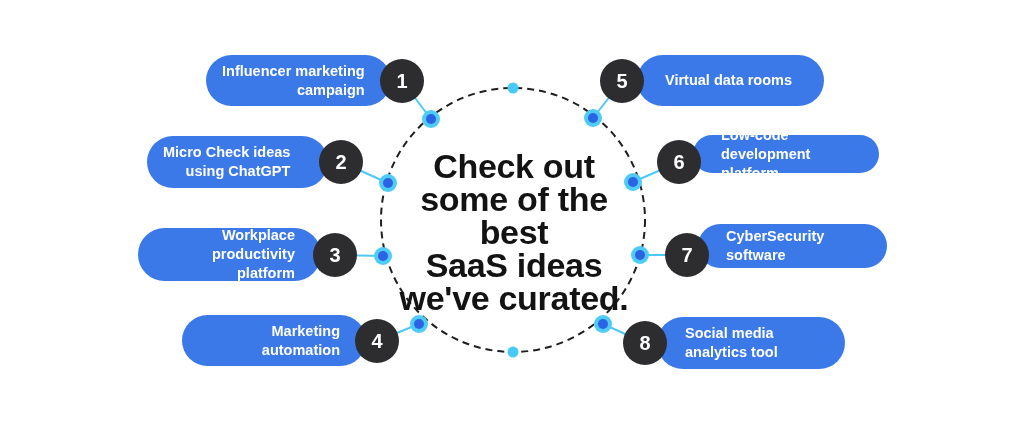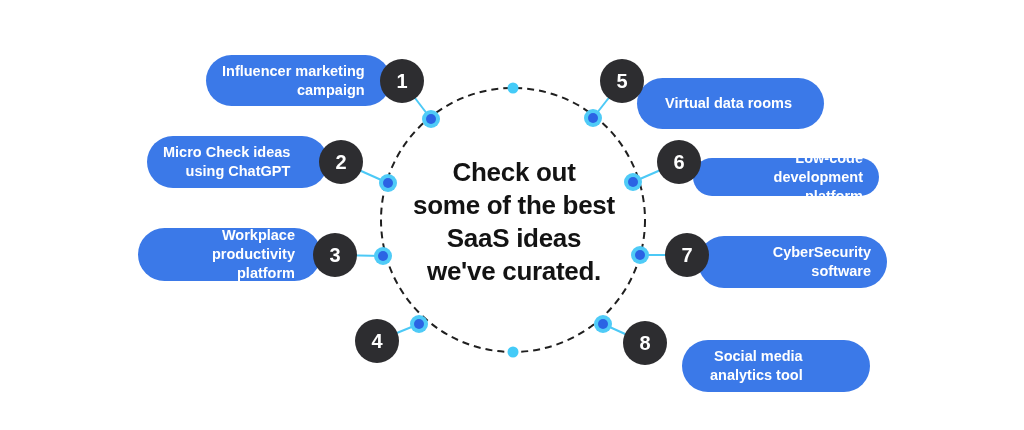--- a/index.html
+++ b/index.html
@@ -19,24 +19,24 @@
     stroke-dasharray: 7 5;
   }
   .connector { stroke: #4cc9f6; stroke-width: 2; }
   .dot-ring { fill: #4fcbf7; }
   .dot-core { fill: #2b63e4; }
   .dot-small { fill: #44cbf8; }
 
   .center-heading {
     position: absolute;
     left: 388px;
-    top: 156px;
+    top: 150px;
     width: 252px;
     text-align: center;
-    font-size: 26px;
+    font-size: 34px;
     line-height: 33px;
     font-weight: 700;
     color: #131313;
     letter-spacing: -0.3px;
     white-space: pre-line;
   }
 
   .pill {
     position: absolute;
     display: flex;
@@ -44,21 +44,21 @@
     background: #3b79e8;
     border-radius: 27px;
     color: #ffffff;
     font-size: 14.5px;
     line-height: 19px;
     font-weight: 700;
     box-sizing: border-box;
     white-space: pre-line;
   }
   .pill.left  { justify-content: flex-start; text-align: right; padding: 0 26px 0 16px; }
-  .pill.right { justify-content: flex-start; text-align: right; padding: 0 16px 0 28px; margin-top: 23px; }
+  .pill.right { justify-content: flex-start; text-align: left; padding: 0 16px 0 28px; }
 
   .badge {
     position: absolute;
     width: 44px;
     height: 44px;
     border-radius: 50%;
     background: #2d2d30;
     color: #ffffff;
     font-size: 20px;
     font-weight: 700;
@@ -73,23 +73,23 @@
   .pill-2  { left: 147px; top: 136px; width: 181px; height: 52px; }
   .badge-2 { left: 319px; top: 140px; }
   .pill-3  { left: 138px; top: 228px; width: 183px; height: 53px; }
   .badge-3 { left: 313px; top: 233px; }
   .pill-4  { left: 182px; top: 315px; width: 184px; height: 51px; }
   .badge-4 { left: 355px; top: 319px; }
   .pill-5  { left: 637px; top: 55px;  width: 187px; height: 51px; }
   .badge-5 { left: 600px; top: 59px; }
   .pill-6  { left: 693px; top: 135px; width: 186px; height: 38px; }
   .badge-6 { left: 657px; top: 140px; }
-  .pill-7  { left: 698px; top: 213px; width: 189px; height: 52px; }
+  .pill-7  { left: 698px; top: 224px; width: 189px; height: 44px; }
   .badge-7 { left: 665px; top: 233px; }
-  .pill-8  { left: 682px; top: 317px; width: 188px; height: 52px; }
+  .pill-8  { left: 657px; top: 317px; width: 188px; height: 52px; }
   .badge-8 { left: 623px; top: 321px; }
 </style>
 </head>
 <body>
 
 <div class="canvas">
 
   <svg class="diagram-svg" width="1024" height="430" viewBox="0 0 1024 430">
     <circle class="dashed-circle" cx="513" cy="220" r="132"></circle>
 
@@ -149,20 +149,23 @@
 campaign</span>
   </div>
   <div class="pill left pill-2">
     <span>Micro Check ideas
 using ChatGPT</span>
   </div>
   <div class="pill left pill-3">
     <span>Workplace productivity
 platform</span>
   </div>
+  <div class="pill left pill-4">
+    <span>Marketing automation</span>
+  </div>
   <div class="pill right pill-5">
     <span>Virtual data rooms</span>
   </div>
   <div class="pill right pill-6">
     <span>Low-code development
 platform</span>
   </div>
   <div class="pill right pill-7">
     <span>CyberSecurity software</span>
   </div>

